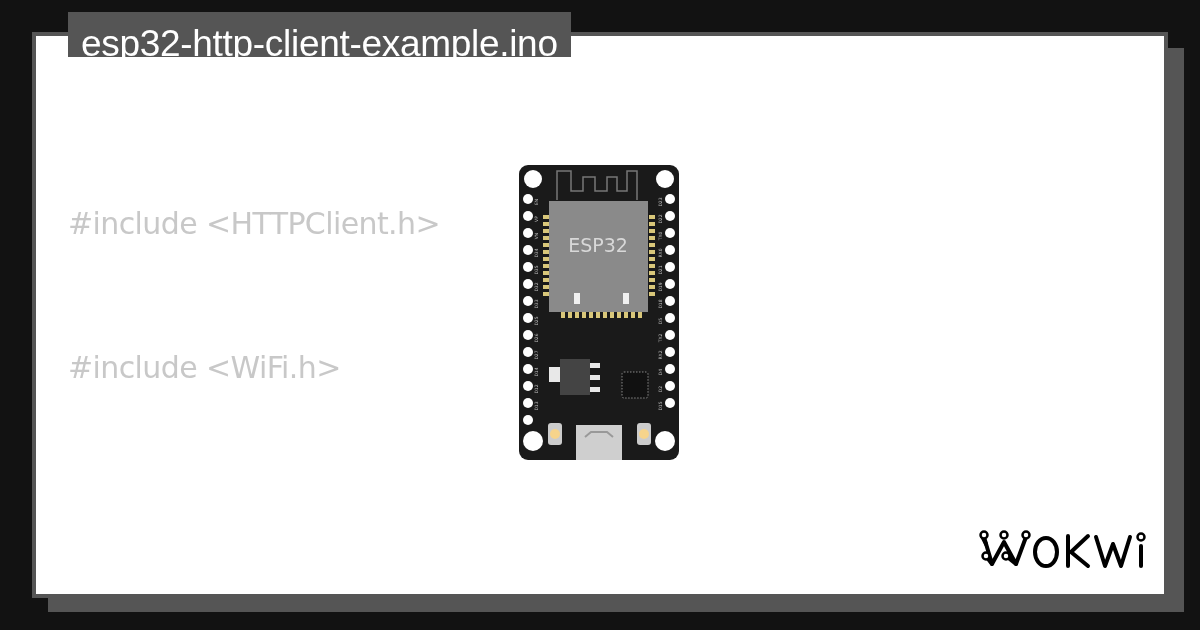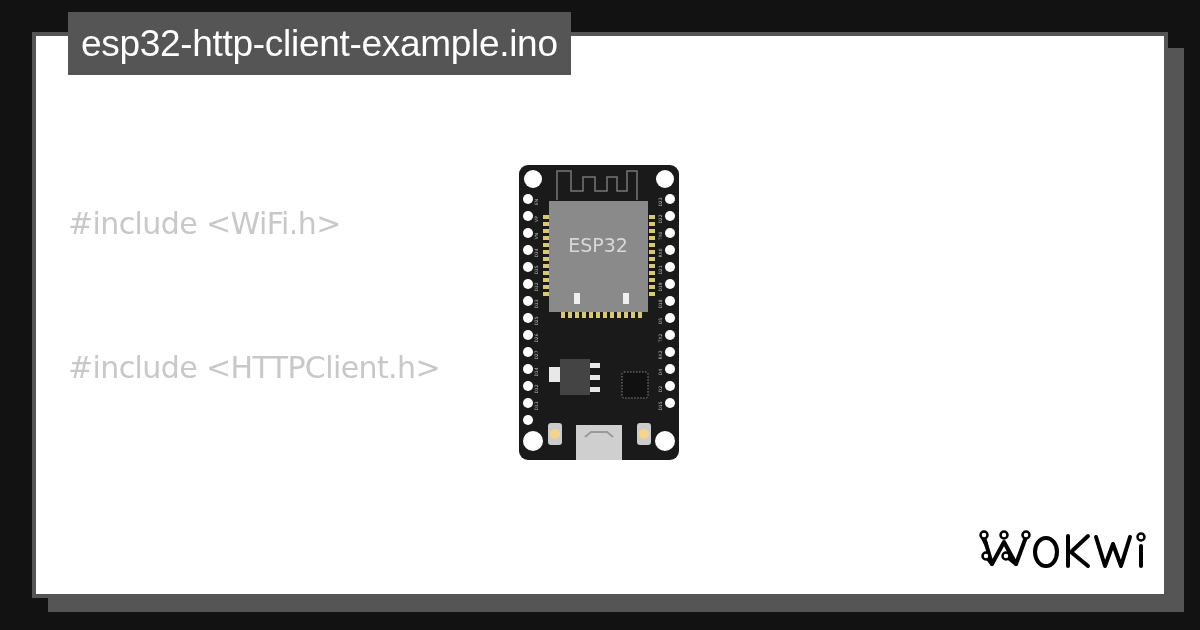--- a/index.html
+++ b/index.html
@@ -1,33 +1,33 @@
 <!DOCTYPE html>
 <html><head>
 <meta charset="utf-8">
 <style>
   html, body { margin:0; padding:0; }
   body { width:1200px; height:630px; background:#121212; position:relative; overflow:hidden; font-family:"DejaVu Sans", sans-serif; }
   .shadow { position:absolute; left:48px; top:48px; width:1136px; height:564px; background:#555555; }
   .panel { position:absolute; left:32px; top:32px; width:1128px; height:558px; background:#ffffff; border:4px solid #555555; overflow:hidden; }
   .code { position:absolute; left:32px; top:68px; margin:0; font-family:"DejaVu Sans", sans-serif; font-size:30px; line-height:48px; color:#c8c8c8; white-space:pre; letter-spacing:-0.6px; }
   .code .ln { display:block; height:48px; }
-  .title { position:absolute; left:68px; top:12px; height:63px; padding:0 13px; background:#555555; color:#ffffff; font-family:"Liberation Sans", sans-serif; font-size:37px; line-height:63px; white-space:nowrap; letter-spacing:-0.3px; }
+  .title { position:absolute; left:68px; top:12px; height:45px; padding:0 13px; background:#555555; color:#ffffff; font-family:"Liberation Sans", sans-serif; font-size:37px; line-height:63px; white-space:nowrap; letter-spacing:-0.3px; }
   .board { position:absolute; left:519px; top:165px; width:160px; height:295px; }
   .logo { position:absolute; left:976px; top:524px; }
 </style>
 </head>
 <body>
 
 <div class="shadow"></div>
 
 <div class="panel">
   <div class="code">
+    <span class="ln">#include &lt;HTTPClient.h&gt;</span>
     <span class="ln">#include &lt;WiFi.h&gt;</span>
-    <span class="ln">#include &lt;HTTPClient.h&gt;</span>
     <span class="ln"></span>
     
     
     
     
     
     
     
     
   </div>

